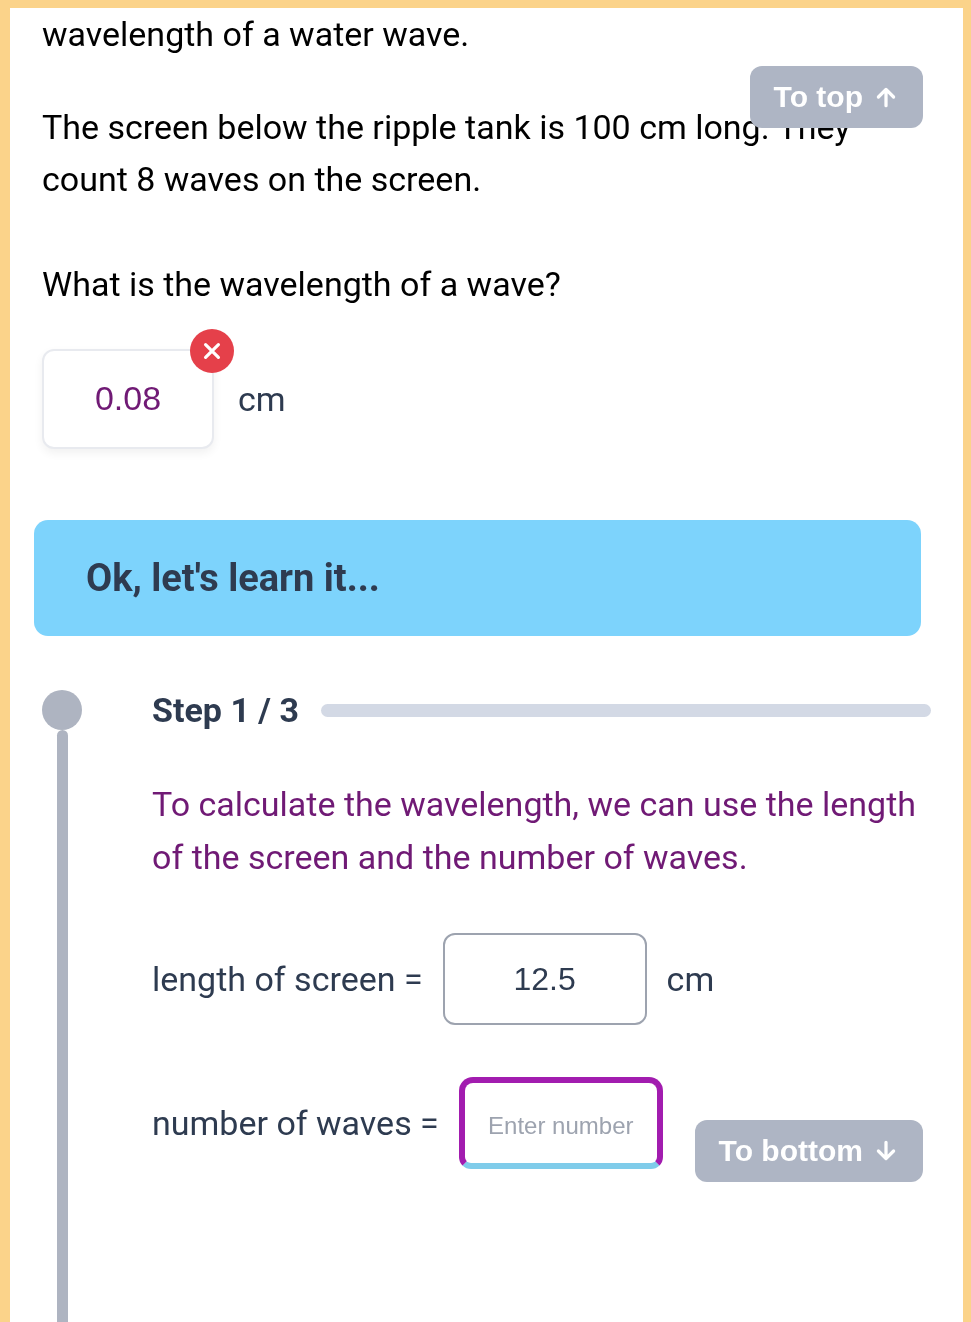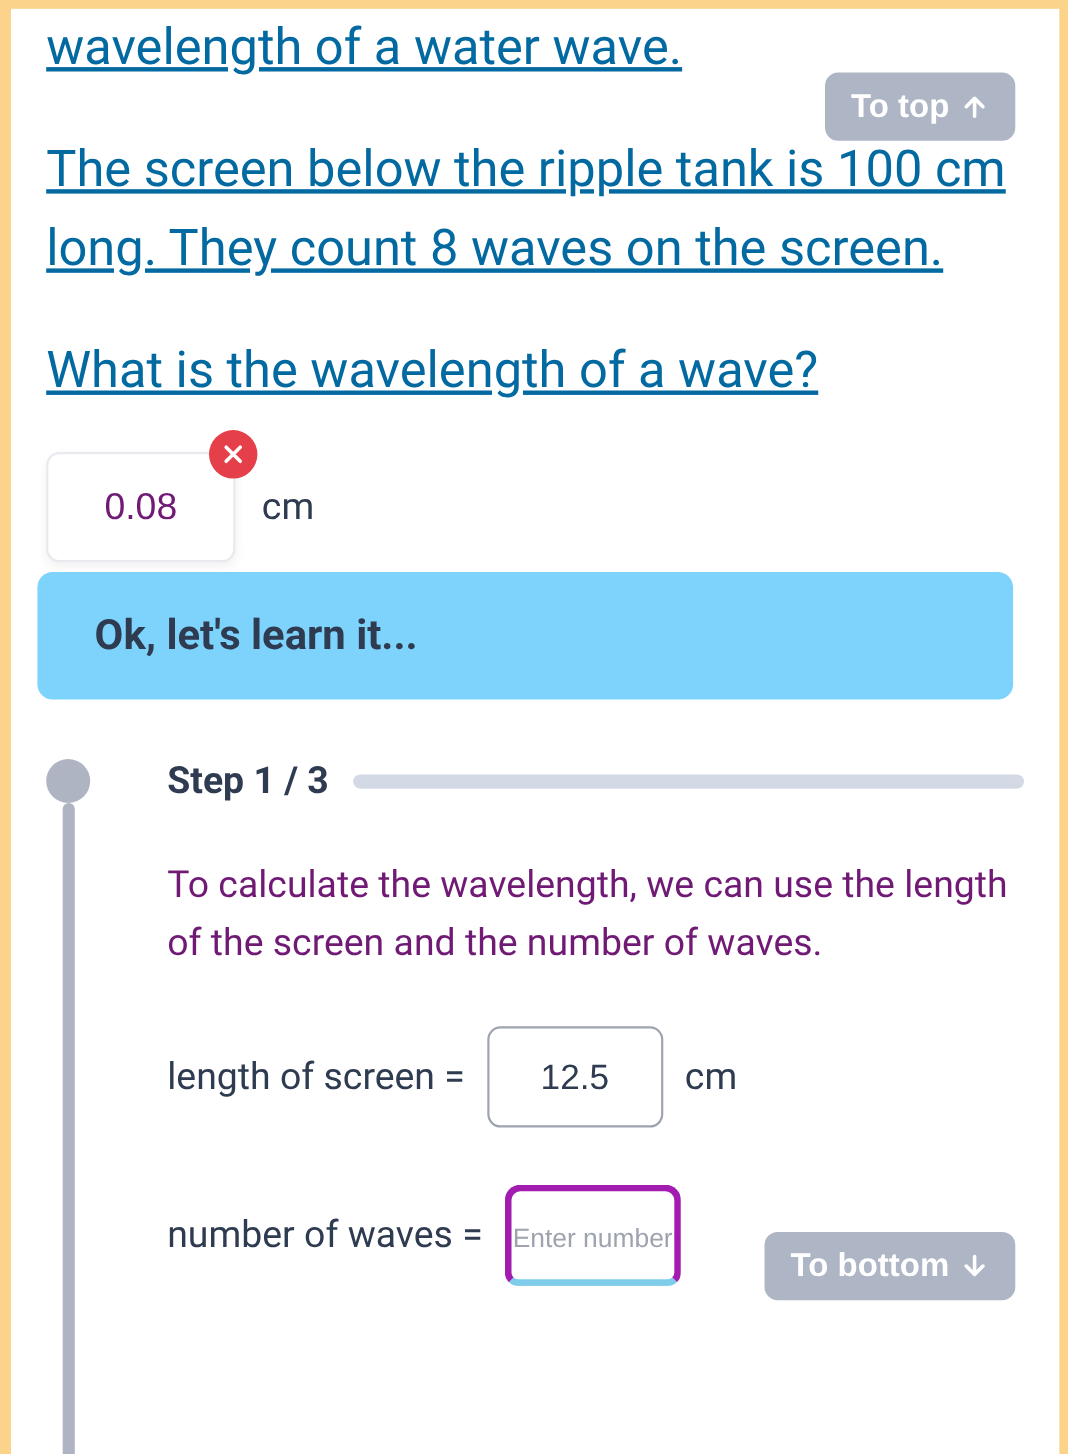--- a/index.html
+++ b/index.html
@@ -9,29 +9,28 @@
     background: #fff;
     position: relative;
   }
   .edge-top { position: absolute; left: 0; top: 0; width: 100%; height: 8px; background: #fbd38a; }
   .edge-left { position: absolute; left: 0; top: 0; width: 10px; height: 100%; background: #fbd38a; }
   .edge-right { position: absolute; right: 0; top: 0; width: 8px; height: 100%; background: #fbd38a; }
 
   .content { position: absolute; left: 42px; top: 8px; right: 40px; bottom: 0; }
 
   .question-text {
-    color: #0369a1;
-    font-size: 46px;
+    color: #000000;
+    font-size: 34px;
     line-height: 1.55;
     font-weight: 400;
-    text-decoration: underline;
   }
   .q1 { margin-top: 0; }
   .q2 { margin-top: 40px; }
-  .q3 { margin-top: 40px; }
+  .q3 { margin-top: 52px; }
 
   .answer-row { display:flex; align-items:center; margin-top: 38px; position: relative; }
   .answer-input-wrap { position: relative; display:inline-block; }
   .answer-input {
     width: 172px; height: 100px;
     border: 2px solid #e8eaef;
     border-radius: 12px;
     font-size: 34px;
     color: #701a75;
     text-align: center;
@@ -92,21 +91,21 @@
   .step-header { display:flex; align-items:center; gap: 22px; }
   .step-title { font-size: 34px; font-weight: 700; color: #2e3b50; white-space: nowrap; }
   .step-bar { flex: 1; height: 13px; background: #d3d9e5; border-radius: 7px; }
 
   .step-p { font-size: 34px; color: #701a75; line-height: 1.55; margin-top: 48px; font-weight: 400; }
   .step-p2 { margin-top: 42px; }
 
   .field-row { display:flex; align-items:center; margin-top: 50px; gap: 20px; }
   .field-label { font-size: 34px; color: #2e3b50; }
   .field-input {
-    width: 160px; height: 92px;
+    width: 204px; height: 92px;
     border: 2px solid #9da3af;
     border-radius: 12px;
     font-size: 32px;
     color: #2e3b50;
     text-align: center;
     outline: none;
     background:#fff;
   }
   .field-input.active {
     border: 6px solid #a21caf;

